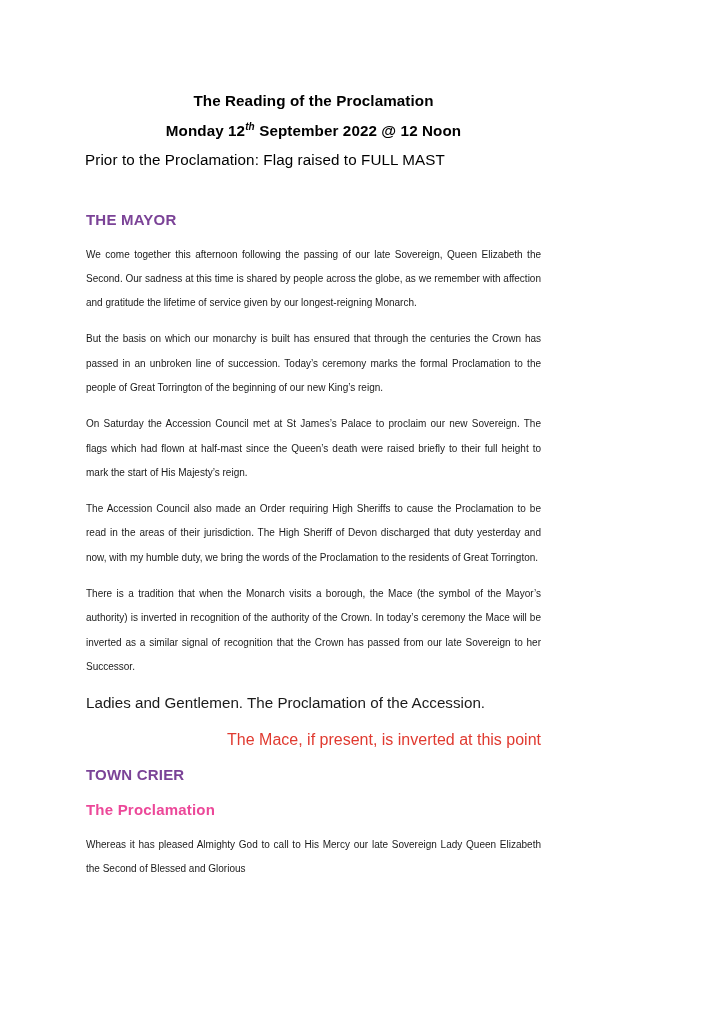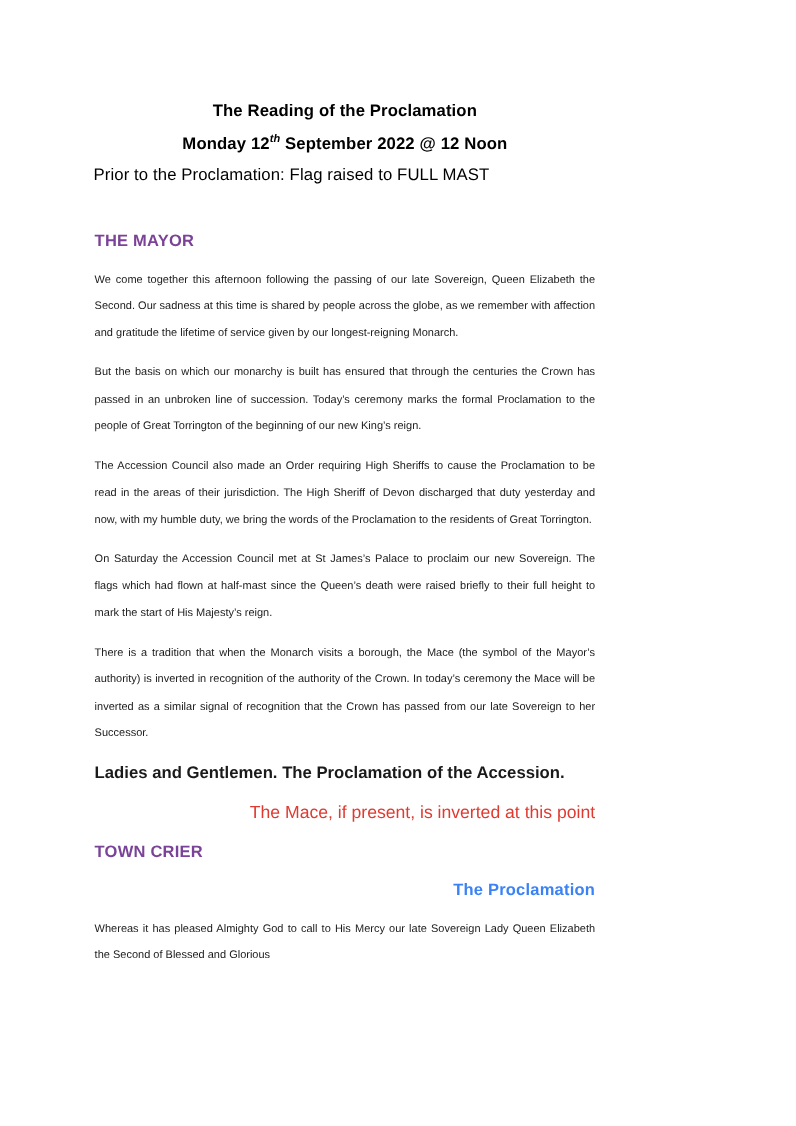--- a/index.html
+++ b/index.html
@@ -55,43 +55,41 @@
     font-weight: bold;
     font-size: 15px;
     line-height: 24px;
     letter-spacing: 0.2px;
     margin: 0 0 11px 0;
   }
   .section-heading.purple {
     color: #7b4397;
   }
   .section-heading.black {
-    color: #3b82f6;
-    text-align: right;
+    color: #ec4899;
   }
   p.body-para {
     margin: 0 0 12px 0;
     font-size: 10px;
     line-height: 24.3px;
     text-align: justify;
     text-justify: inter-word;
     color: #1a1a1a;
     -webkit-hyphens: none;
     hyphens: none;
   }
   p.body-para.last-clipped {
     margin-bottom: 0;
   }
   p.plain-line {
     margin: 0 0 12px 0;
     font-size: 15.2px;
     line-height: 24.3px;
     text-align: left;
     color: #1a1a1a;
-    font-weight: bold;
   }
   p.stage-direction {
     margin: 0 0 11px 0;
     font-size: 16px;
     line-height: 24.3px;
     text-align: right;
     color: #e03a30;
   }
 </style>
 </head>
@@ -105,22 +103,22 @@
     <div class="title-line-left">Prior to the Proclamation: Flag raised to FULL MAST</div>
   </div>
 
   <div class="spacer-after-title"></div>
 
   <div>
     <div class="section-heading purple">THE MAYOR</div>
 
     <p class="body-para">We come together this afternoon following the passing of our late Sovereign, Queen Elizabeth the Second.  Our sadness at this time is shared by people across the globe, as we remember with affection and gratitude the lifetime of service given by our longest-reigning Monarch.</p>
     <p class="body-para">But the basis on which our monarchy is built has ensured that through the centuries the Crown has passed in an unbroken line of succession.  Today’s ceremony marks the formal Proclamation to the people of Great Torrington of the beginning of our new King’s reign.</p>
+    <p class="body-para">On Saturday the Accession Council met at St James’s Palace to proclaim our new Sovereign. The flags which had flown at half-mast since the Queen’s death were raised briefly to their full height to mark the start of His Majesty’s reign.</p>
     <p class="body-para">The Accession Council also made an Order requiring High Sheriffs to cause the Proclamation to be read in the areas of their jurisdiction.  The High Sheriff of Devon discharged that duty yesterday and now, with my humble duty, we bring the words of the Proclamation to the residents of Great Torrington.</p>
-    <p class="body-para">On Saturday the Accession Council met at St James’s Palace to proclaim our new Sovereign. The flags which had flown at half-mast since the Queen’s death were raised briefly to their full height to mark the start of His Majesty’s reign.</p>
     <p class="body-para">There is a tradition that when the Monarch visits a borough, the Mace (the symbol of the Mayor’s authority) is inverted in recognition of the authority of the Crown. In today’s ceremony the Mace will be inverted as a similar signal of recognition that the Crown has passed from our late Sovereign to her Successor.</p>
 
     <p class="plain-line">Ladies and Gentlemen.  The Proclamation of the Accession.</p>
   </div>
 
   <p class="stage-direction">The Mace, if present, is inverted at this point</p>
 
   <div>
     <div class="section-heading purple">TOWN CRIER</div>
     <div class="section-heading black">The Proclamation</div>

